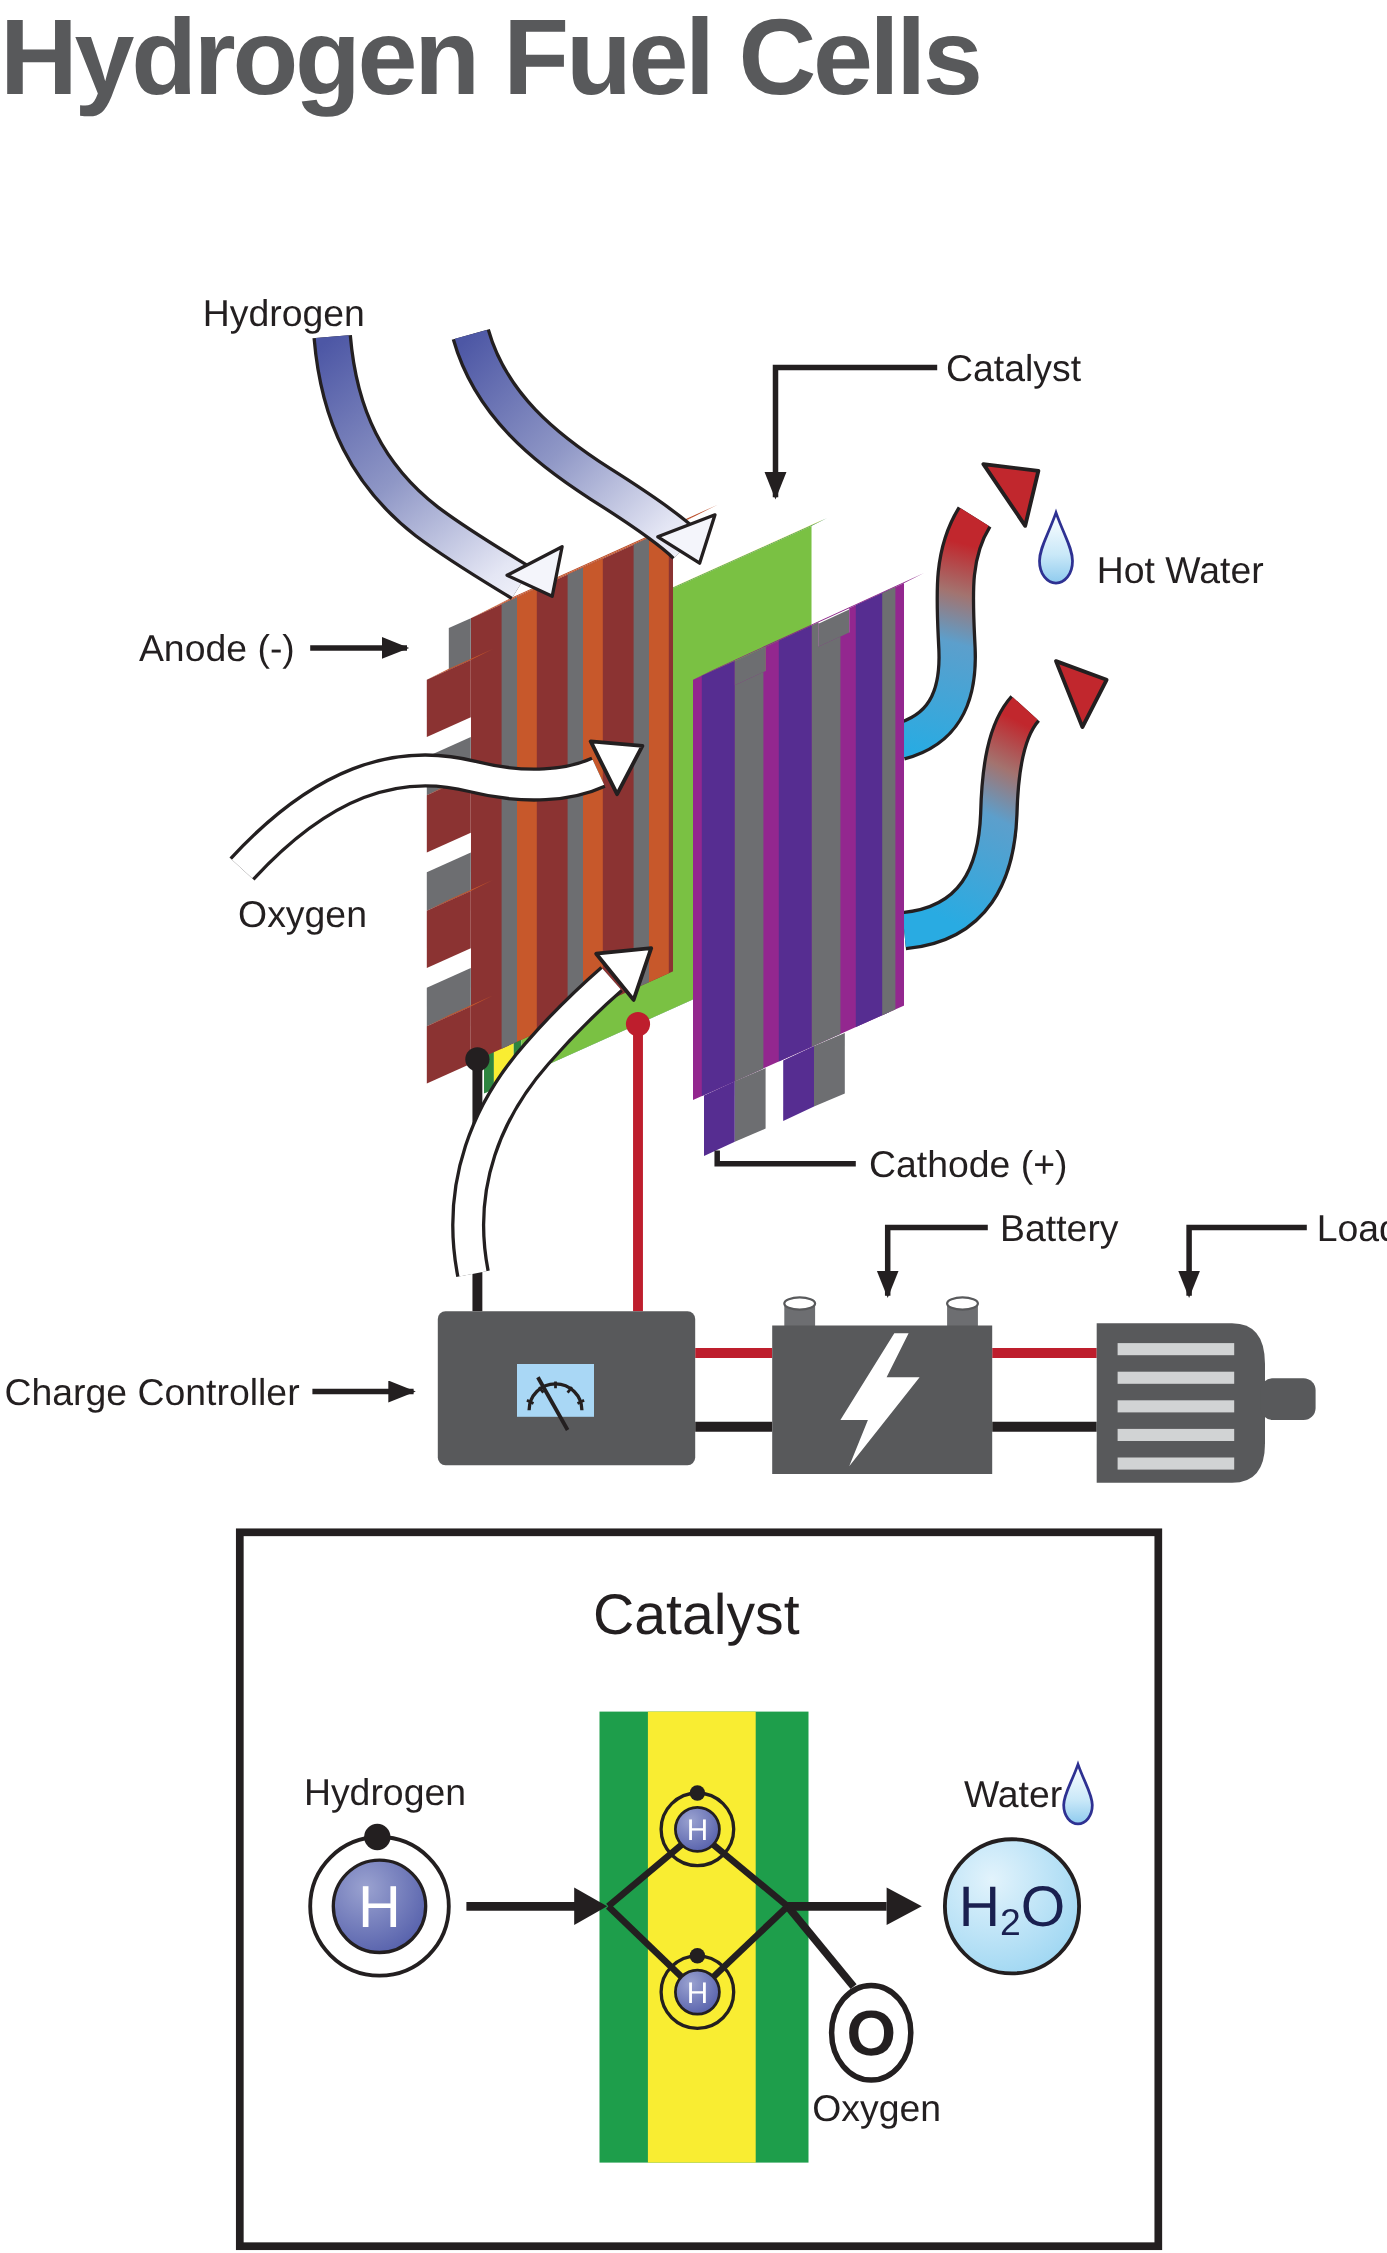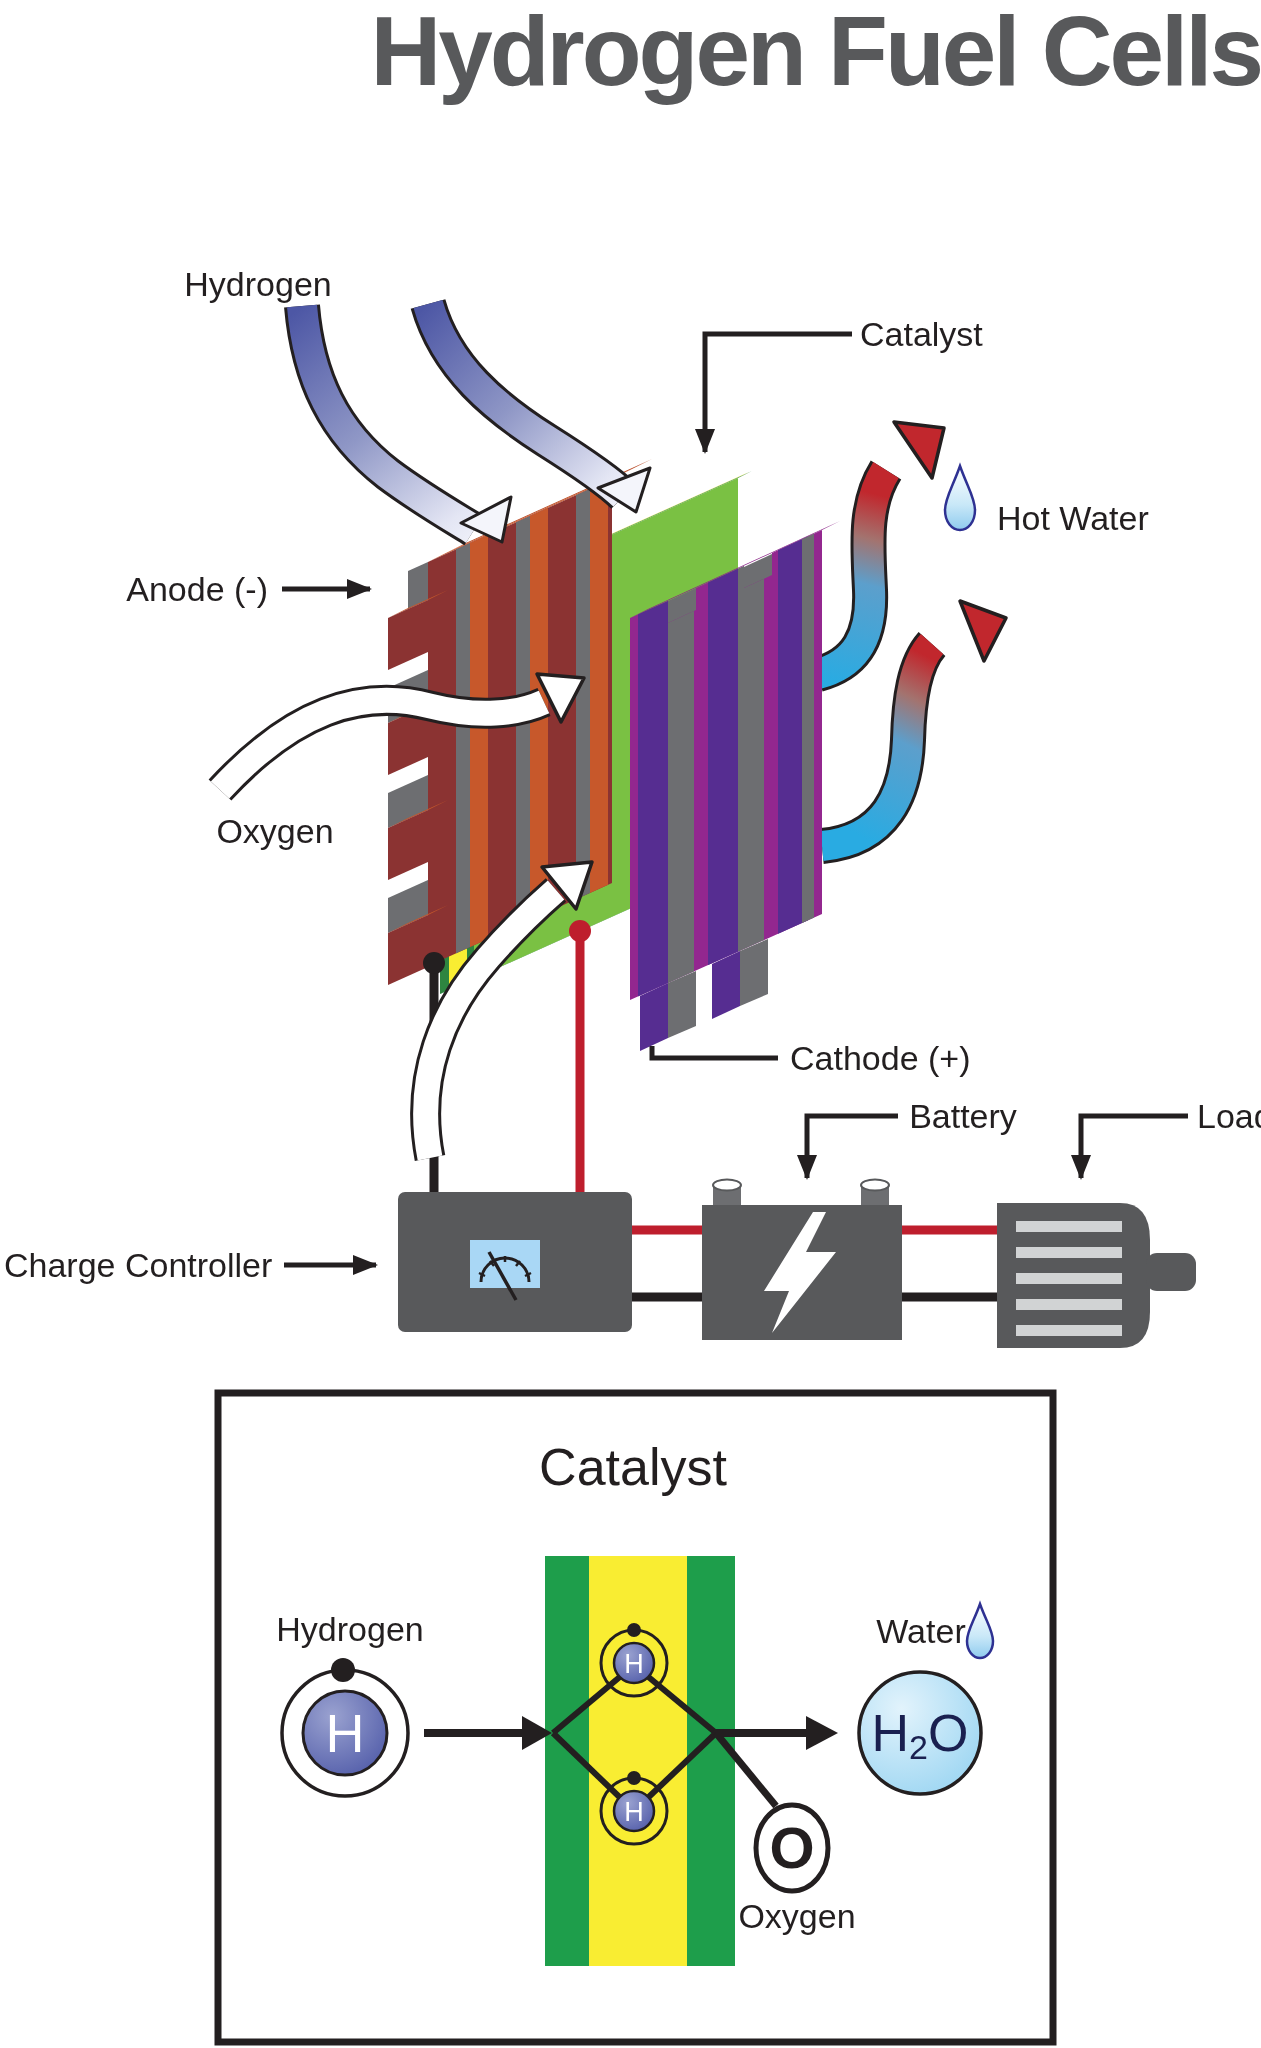--- a/index.html
+++ b/index.html
@@ -1,21 +1,21 @@
 <!DOCTYPE html>
 <html><head>
 <meta charset="utf-8">
 <style>
   html,body{margin:0;padding:0;}
   body{
     width:1261px;height:2048px;position:relative;background:#ffffff;
     font-family:"Liberation Sans", sans-serif;overflow:hidden;
   }
   .page-title{
-    position:absolute;top:0;left:0;width:1261px;text-align:right;
+    position:absolute;top:0;left:0;width:1261px;text-align:left;
     font-size:98px;font-weight:bold;color:#58595B;letter-spacing:-3px;
     line-height:1.05;
   }
   svg text{font-family:"Liberation Sans", sans-serif;}
   .lbl{font-size:34px;fill:#231F20;}
   .box-title{font-size:52px;fill:#231F20;}
 </style>
 </head>
 <body>
 

